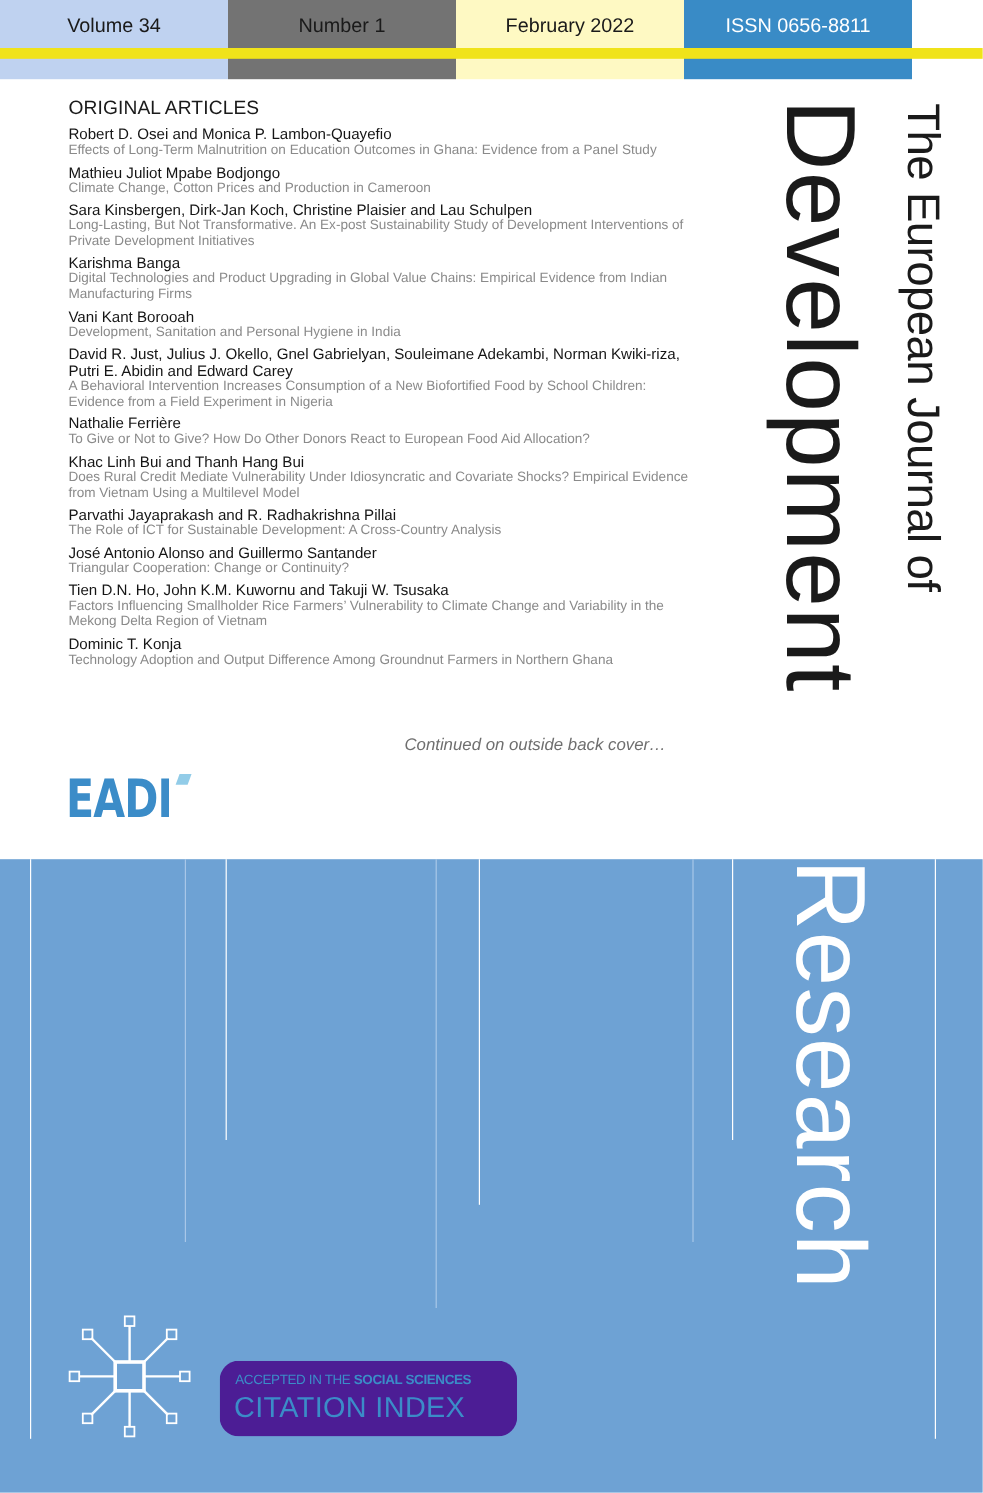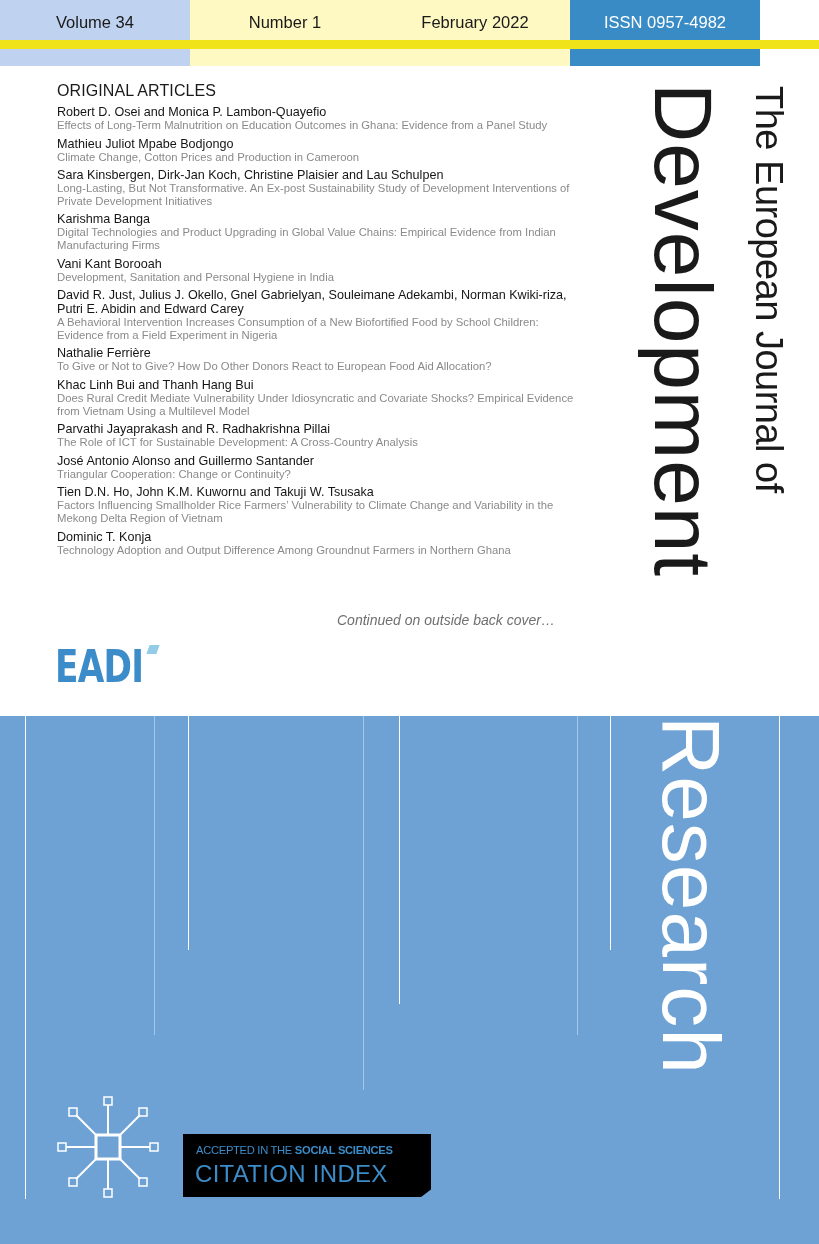--- a/index.html
+++ b/index.html
@@ -3,21 +3,21 @@
   <meta charset="utf-8">
   <style>
     * { margin: 0; padding: 0; box-sizing: border-box; }
     html, body { width: 819px; height: 1244px; overflow: hidden; background: #ffffff; }
     body { position: relative; font-family: "Liberation Sans", "DejaVu Sans", sans-serif; }
 
     .header { position: absolute; left: 0; top: 0; width: 760px; height: 66px; display: flex; }
     .header .cell { width: 25%; height: 66px; position: relative; }
     .header .cell .label { position: absolute; left: 0; right: 0; top: 13px; text-align: center; font-size: 16.5px; color: #1a1a1a; }
     .header .c1 { background: #bfd2f0; }
-    .header .c2 { background: #fef9c3; }
+    .header .c2 { background: #737373; }
     .header .c3 { background: #fef9c3; }
     .header .c4 { background: #398bc6; }
     .header .c4 .label { color: #ffffff; }
     .yellow { position: absolute; left: 0; top: 40px; width: 819px; height: 9px; background: #f0e31a; }
 
     .toc { position: absolute; left: 57px; top: 82px; width: 530px; }
     .toc .section { font-size: 16px; color: #1a1a1a; margin-bottom: 5px; letter-spacing: 0.1px; }
     .entry { margin-bottom: 5px; }
     .entry .authors { font-size: 12.6px; color: #151515; line-height: 14px; }
     .entry .title { font-size: 11.3px; color: #8a8a8a; line-height: 12.6px; }
@@ -31,40 +31,40 @@
     .vline { position: absolute; top: 716px; width: 1px; }
     .vline.bright { background: #ffffff; }
     .vline.faint { background: #a8c7e8; }
 
     .rot { position: absolute; transform: rotate(90deg); transform-origin: left top; white-space: nowrap; }
     .journal-small { left: 790px; top: 86px; font-size: 38px; color: #1a1a1a; font-weight: normal; letter-spacing: -0.5px; }
     .journal-big { left: 730px; top: 83px; font-size: 82px; color: #1a1a1a; letter-spacing: 1px; }
     .journal-research { left: 738px; top: 716px; font-size: 82px; color: #ffffff; letter-spacing: 1px; }
 
     .ssci-icon { position: absolute; left: 56px; top: 1095px; width: 104px; height: 104px; }
-    .ssci-box { position: absolute; left: 183px; top: 1134px; width: 248px; height: 63px; background: #000000; clip-path: polygon(0 0, 100% 0, 100% 88%, 96% 100%, 0 100%); }
+    .ssci-box { position: absolute; left: 183px; top: 1134px; width: 248px; height: 63px; background: #4c1d95; clip-path: polygon(0 0, 100% 0, 100% 88%, 96% 100%, 0 100%); border-radius: 16px; }
     .ssci-line1 { position: absolute; left: 13px; top: 10px; font-size: 11.2px; color: #3b8cc8; letter-spacing: -0.3px; white-space: nowrap; }
     .ssci-line1 b { font-weight: bold; }
     .ssci-line2 { position: absolute; left: 12px; top: 26px; font-size: 24px; color: #3b8cc8; letter-spacing: 0.3px; white-space: nowrap; text-align: center; }
   </style>
 </head>
 <body>
 
 <div class="header">
   <div class="cell c1">
     <span class="label">Volume 34</span>
   </div>
   <div class="cell c2">
     <span class="label">Number 1</span>
   </div>
   <div class="cell c3">
     <span class="label">February 2022</span>
   </div>
   <div class="cell c4">
-    <span class="label">ISSN 0957-4982</span>
+    <span class="label">ISSN 0656-8811</span>
   </div>
 </div>
 <div class="yellow"></div>
 
 <div class="toc">
   <div class="section">ORIGINAL ARTICLES</div>
 
   <div class="entry">
     <div class="authors">Robert D. Osei and Monica P. Lambon-Quayefio</div>
     <div class="title">Effects of Long-Term Malnutrition on Education Outcomes in Ghana: Evidence from a Panel Study</div>

